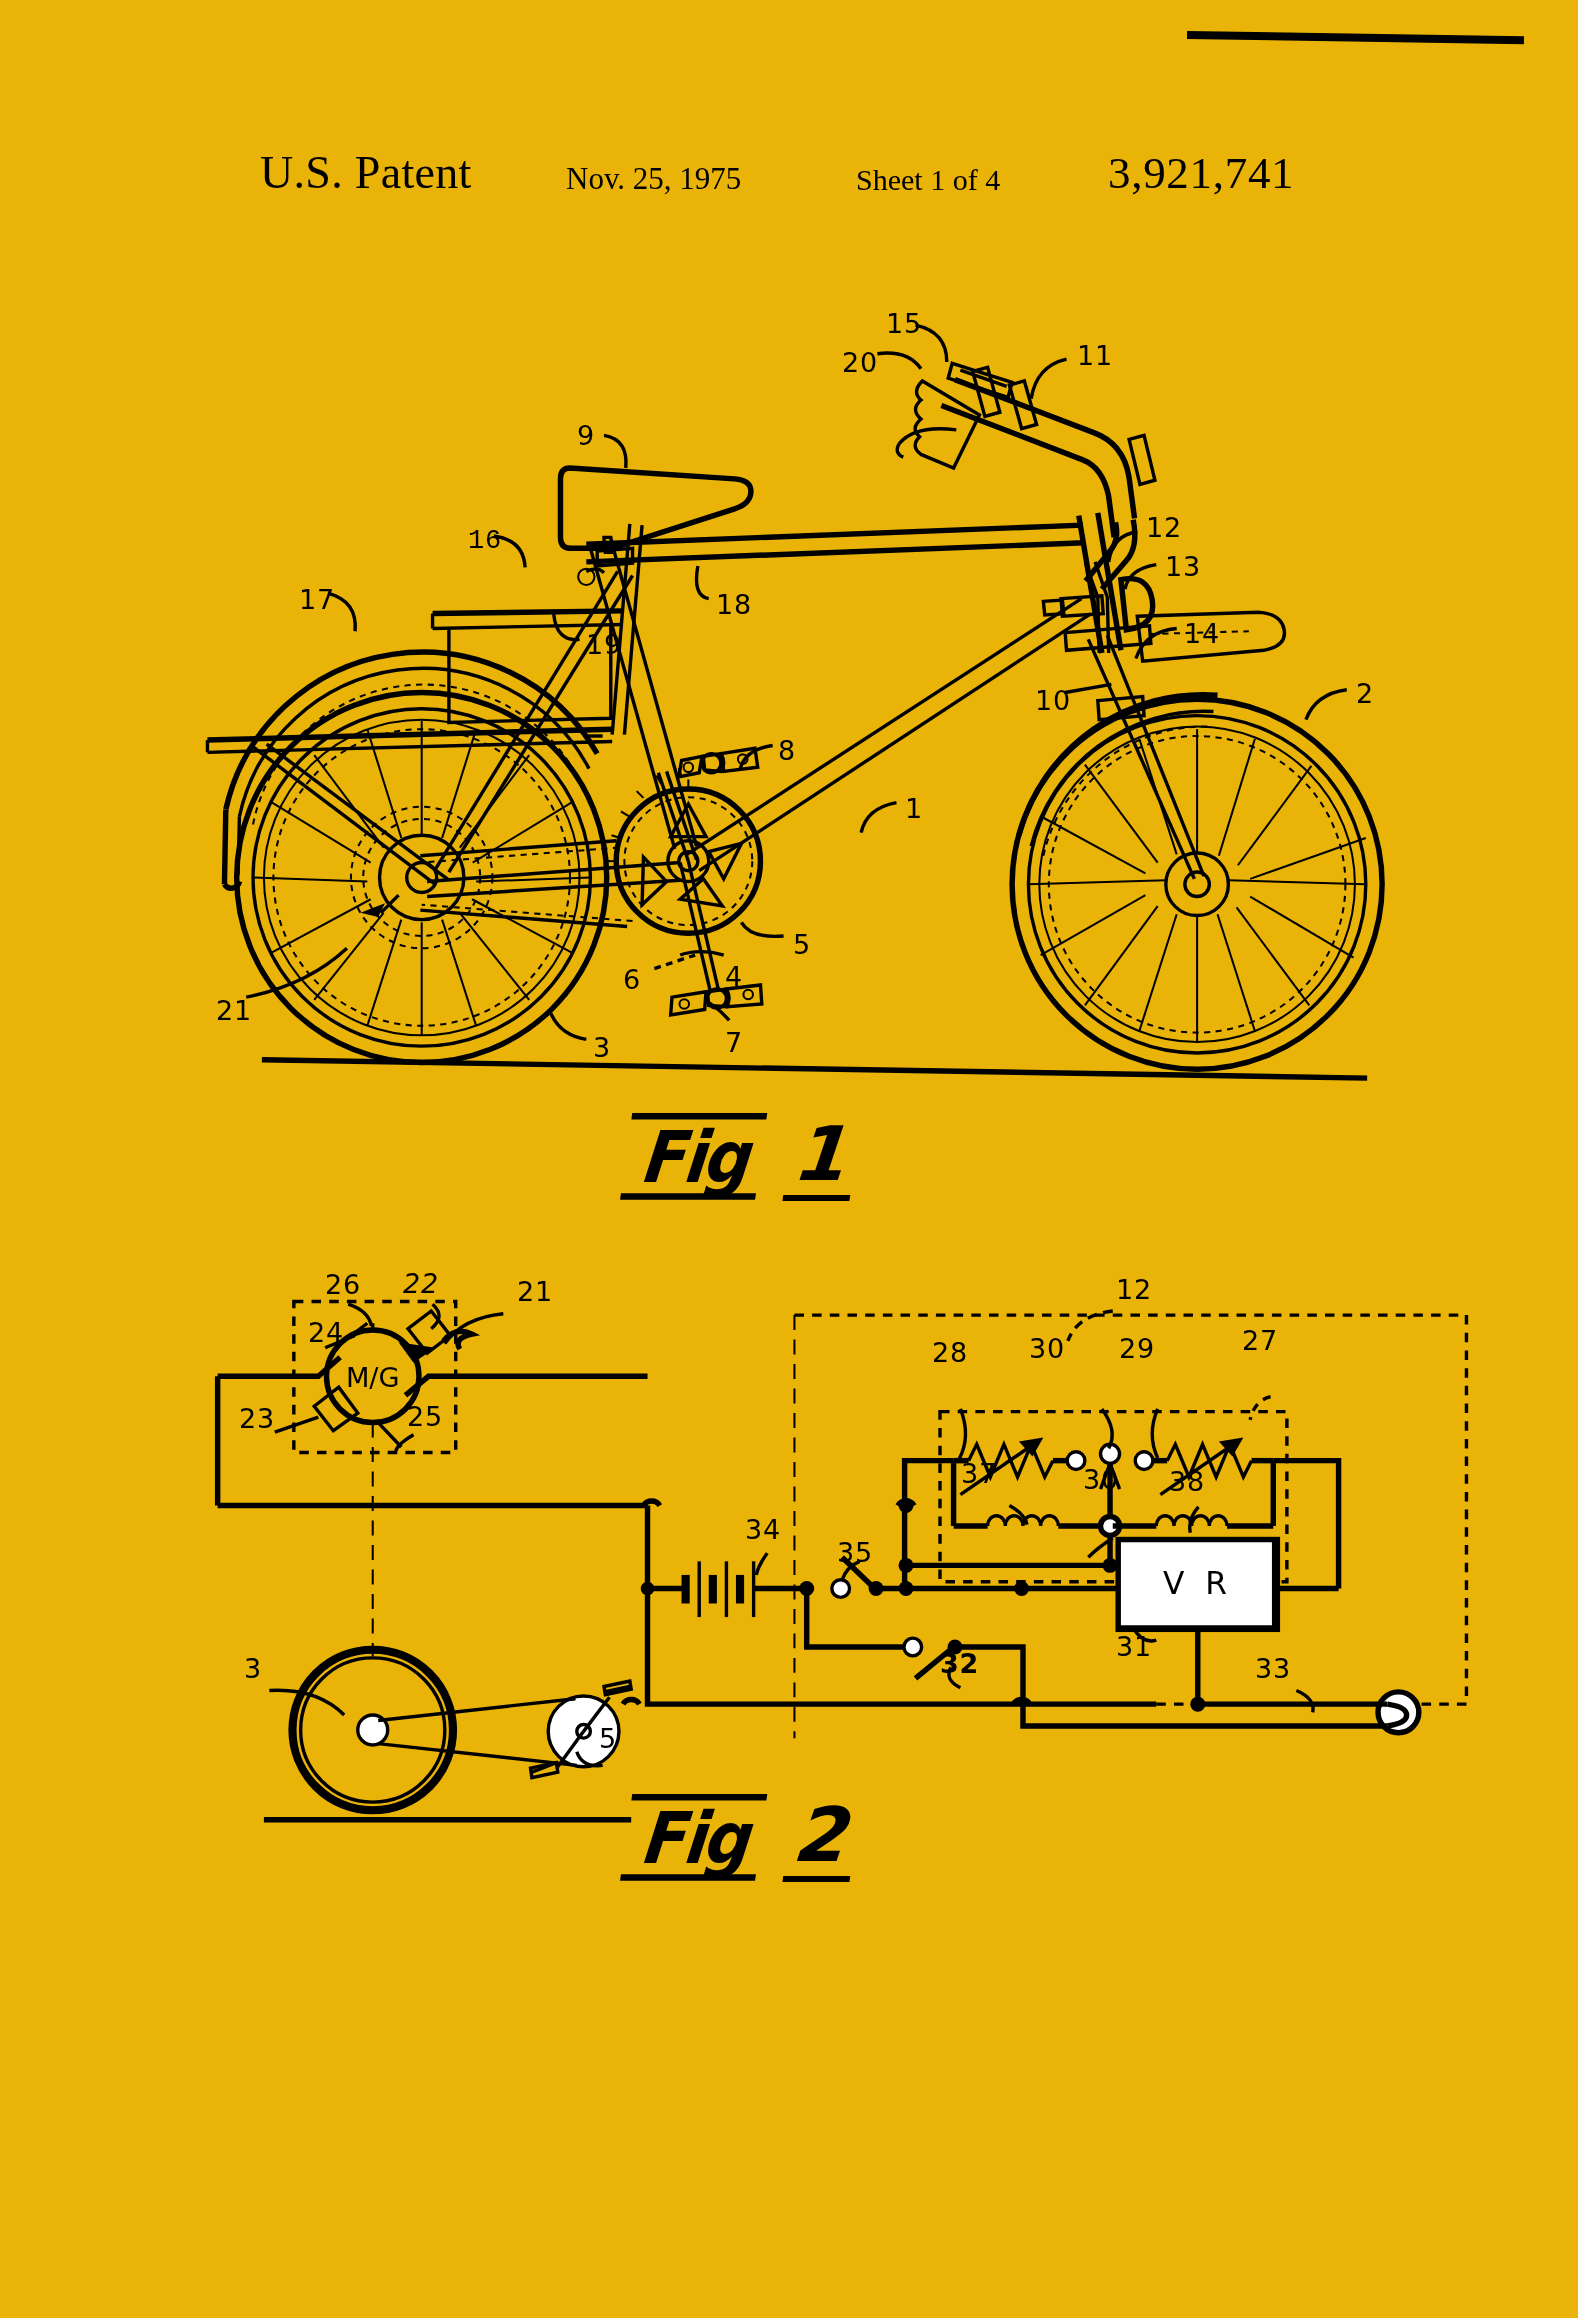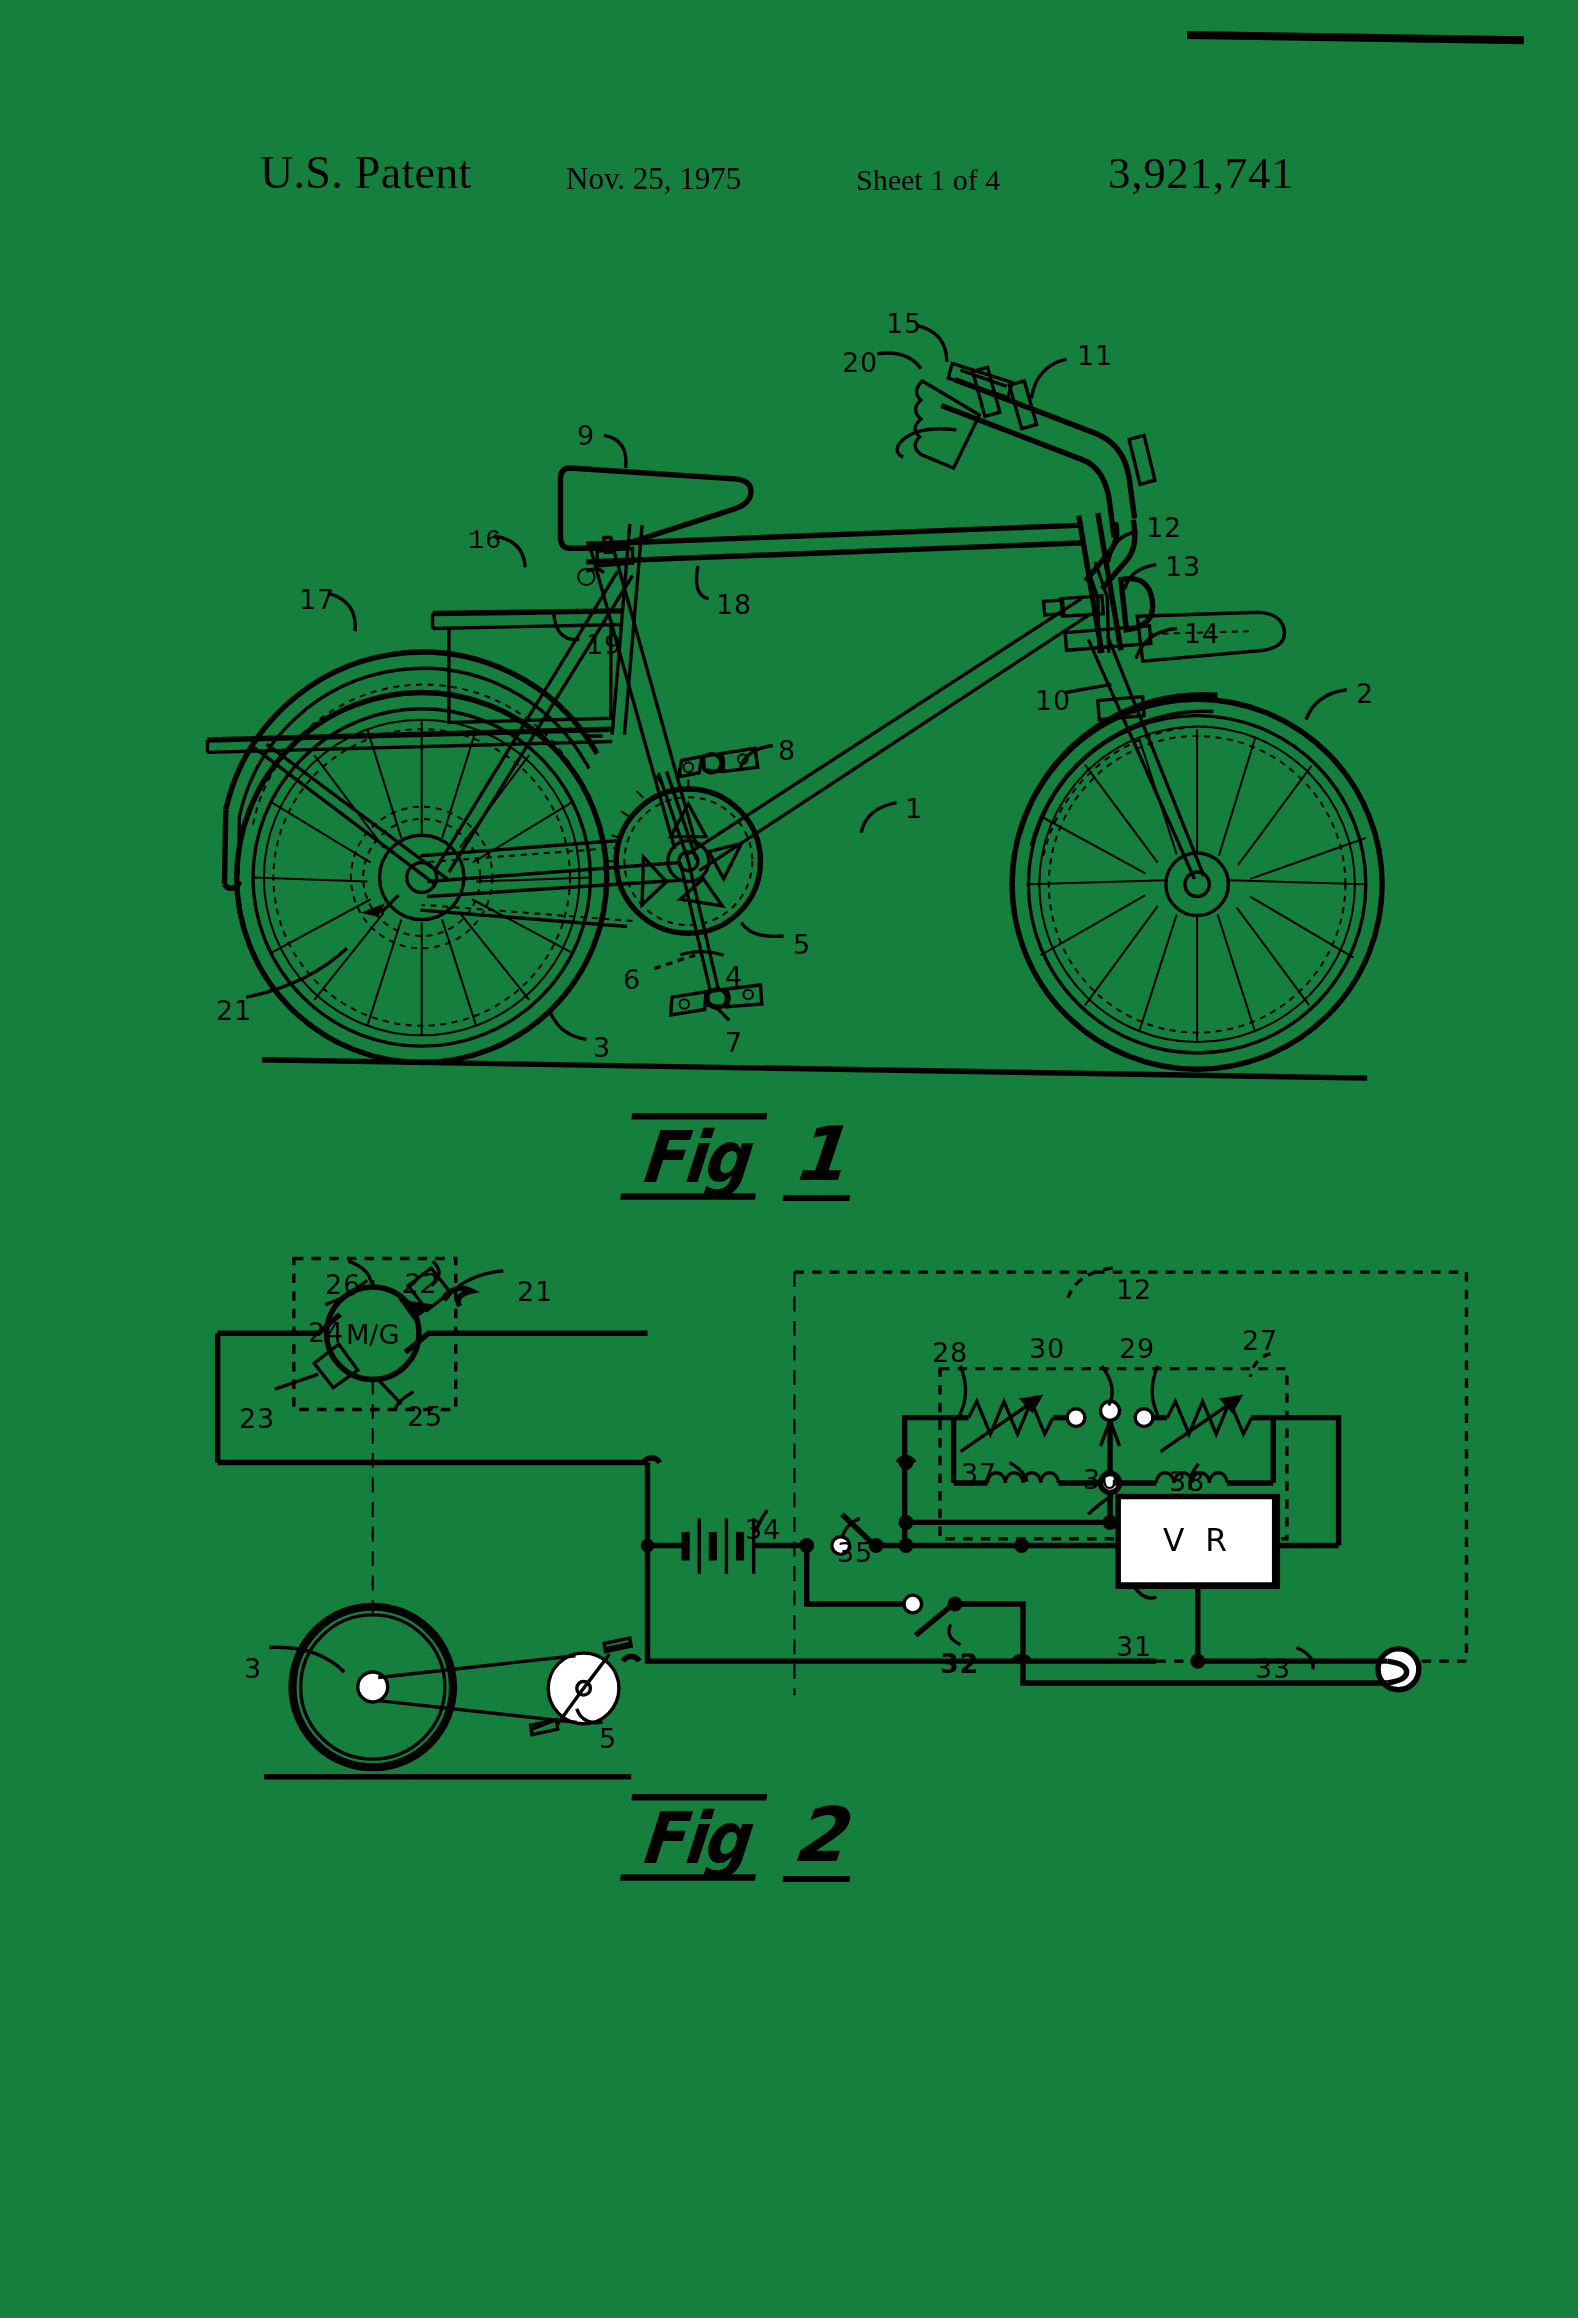--- a/index.html
+++ b/index.html
@@ -2,21 +2,21 @@
 <html style="font-size:11px"><head>
 <meta charset="utf-8">
 <title>US Patent 3,921,741 Sheet 1</title>
 <style>
   html,body{margin:0;padding:0;background:#fff;}
   body{
     width:1578px;height:2319px;
     font-family:"Liberation Serif",serif;
     color:#000;position:relative;overflow:hidden;
   }
-  .page{position:absolute;inset:0;background:#15803d;}
+  .page{position:absolute;inset:0;background:#eab308;}
 
   
   .scanbar{
     position:absolute;
     background:#000;
     transform-origin:left center;
   }
 
   
   .hdr{position:absolute;white-space:nowrap;}
@@ -380,21 +380,21 @@
   <div class="ref" style="left:623px;top:966px;">6</div>
   <div class="ref" style="left:725px;top:963px;">4</div>
   <div class="ref" style="left:216px;top:997px;">21</div>
   <div class="ref" style="left:725px;top:1029px;">7</div>
   <div class="ref" style="left:593px;top:1034px;">3</div>
 
   <div class="figcap" id="fig1-caption">
     <span class="word">Fig</span><span class="num">1</span>
   </div>
 
-  <div class="fig" id="fig2-art" style="left:0px;top:1178px;width:1488px;height:599px;">
+  <div class="fig" id="fig2-art" style="left:0px;top:1221px;width:1488px;height:599px;">
   <svg width="1578" height="599" viewBox="0 0 2320 880">
 
     <rect class="ln w2 dash" x="432" y="118" width="238" height="222"></rect>
 
     <circle class="ln w3" cx="548" cy="228" r="68" fill="#fff"></circle>
     <text class="ctext" x="548" y="243" text-anchor="middle">M/G</text>
 
     <g>
       <path class="ln w2" d="M600 158 l34 -26 l28 36 l-34 26 Z"></path>
       <path class="ln w2" d="M462 272 l36 -28 l28 38 l-36 26 Z"></path>

